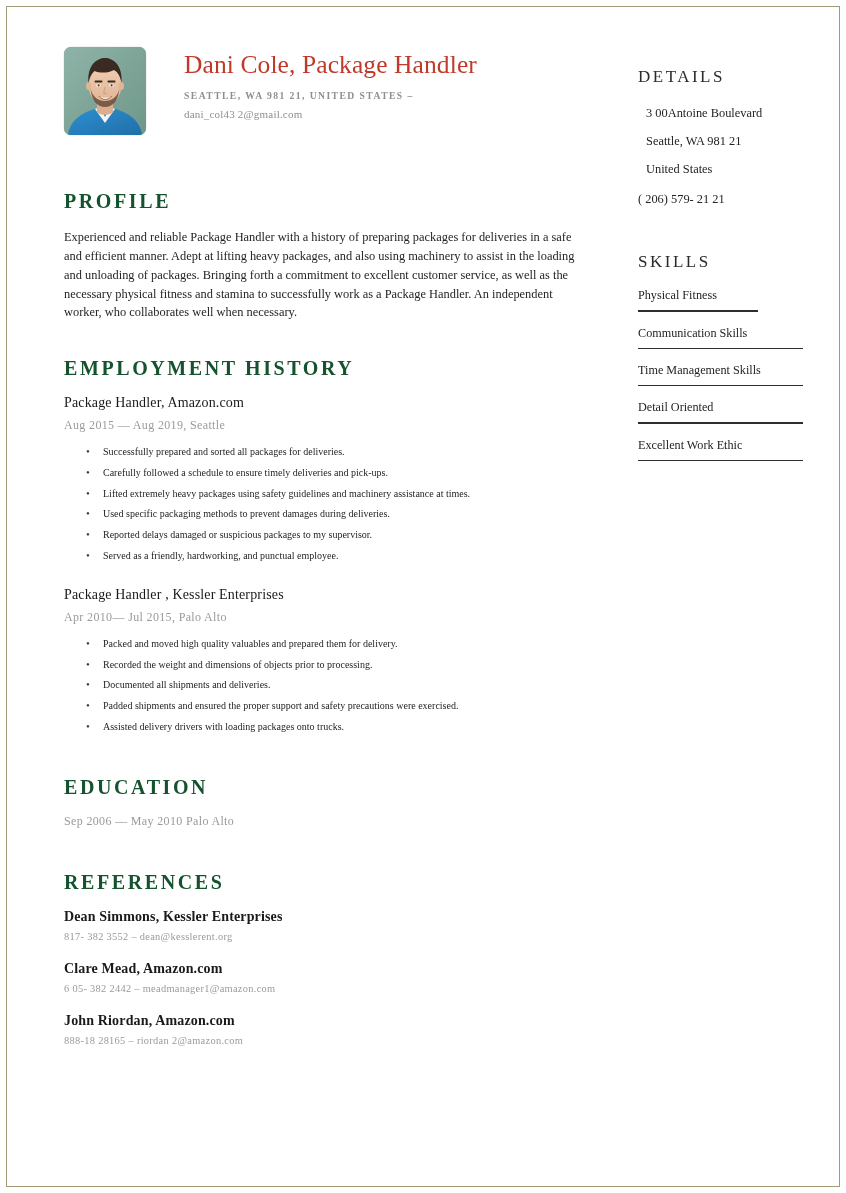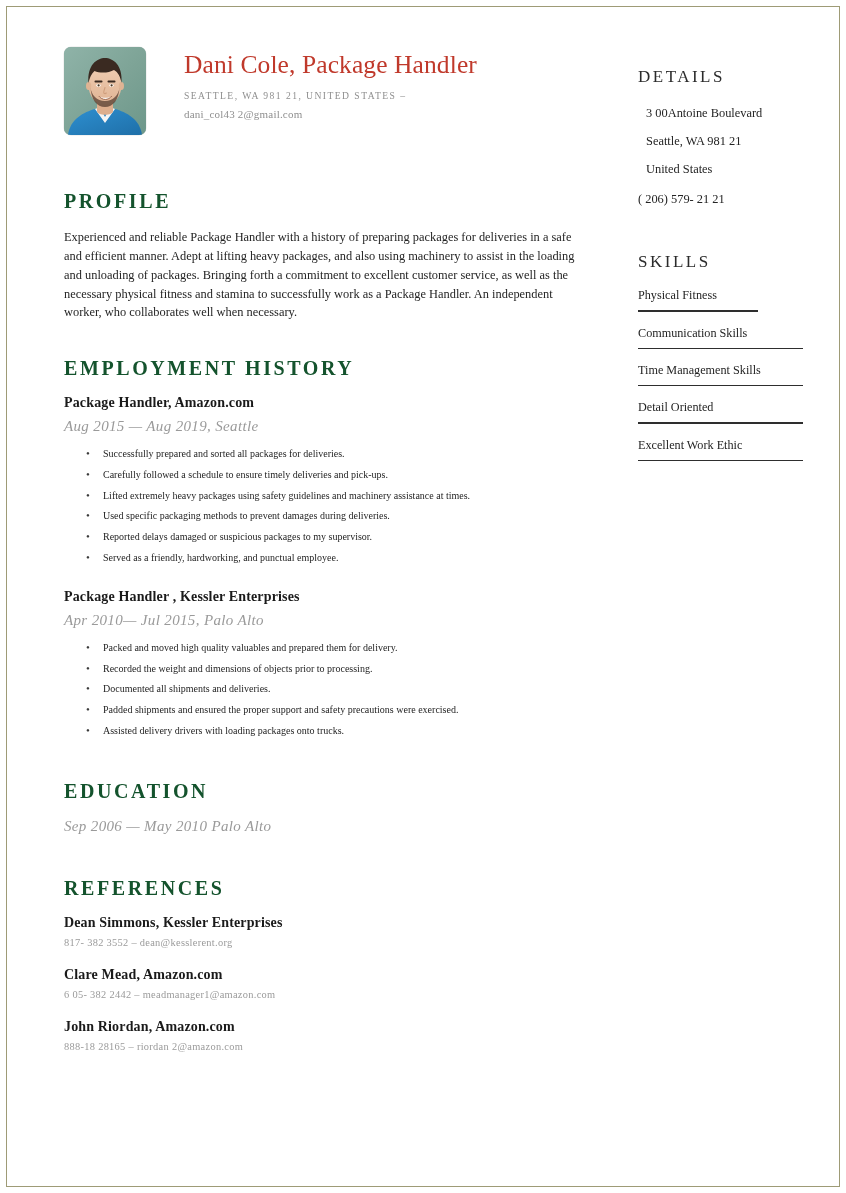--- a/index.html
+++ b/index.html
@@ -66,20 +66,21 @@
     margin: 0 0 9px 0;
     white-space: nowrap;
   }
   .contact-line {
     font-size: 9.6px;
     letter-spacing: 1.45px;
     color: #8e8e8e;
     line-height: 1.55;
     margin: 0;
     white-space: nowrap;
+    font-weight: bold;
   }
   .contact-email {
     font-size: 11px;
     letter-spacing: 0.2px;
     color: #8e8e8e;
     line-height: 1.6;
     margin: 3px 0 0 0;
   }
 
   
@@ -103,31 +104,30 @@
     line-height: 1.52;
     color: #242424;
     margin: 0;
     text-align: left;
   }
 
   .block { margin-top: 35px; }
 
   .job-title {
     font-size: 14px;
-    font-weight: bold;
+    font-weight: normal;
     color: #1a1a1a;
     margin: 0 0 7px 0;
     letter-spacing: 0.15px;
   }
   .job-meta {
-    font-size: 15px;
+    font-size: 12px;
     color: #9a9a9a;
     margin: 0 0 12px 0;
     letter-spacing: 0.35px;
-    font-style: italic;
   }
 
   ul.bullets {
     margin: 0; padding: 0 0 0 22px;
     list-style: none;
   }
   ul.bullets li {
     font-size: 10px;
     line-height: 1.42;
     color: #242424;

